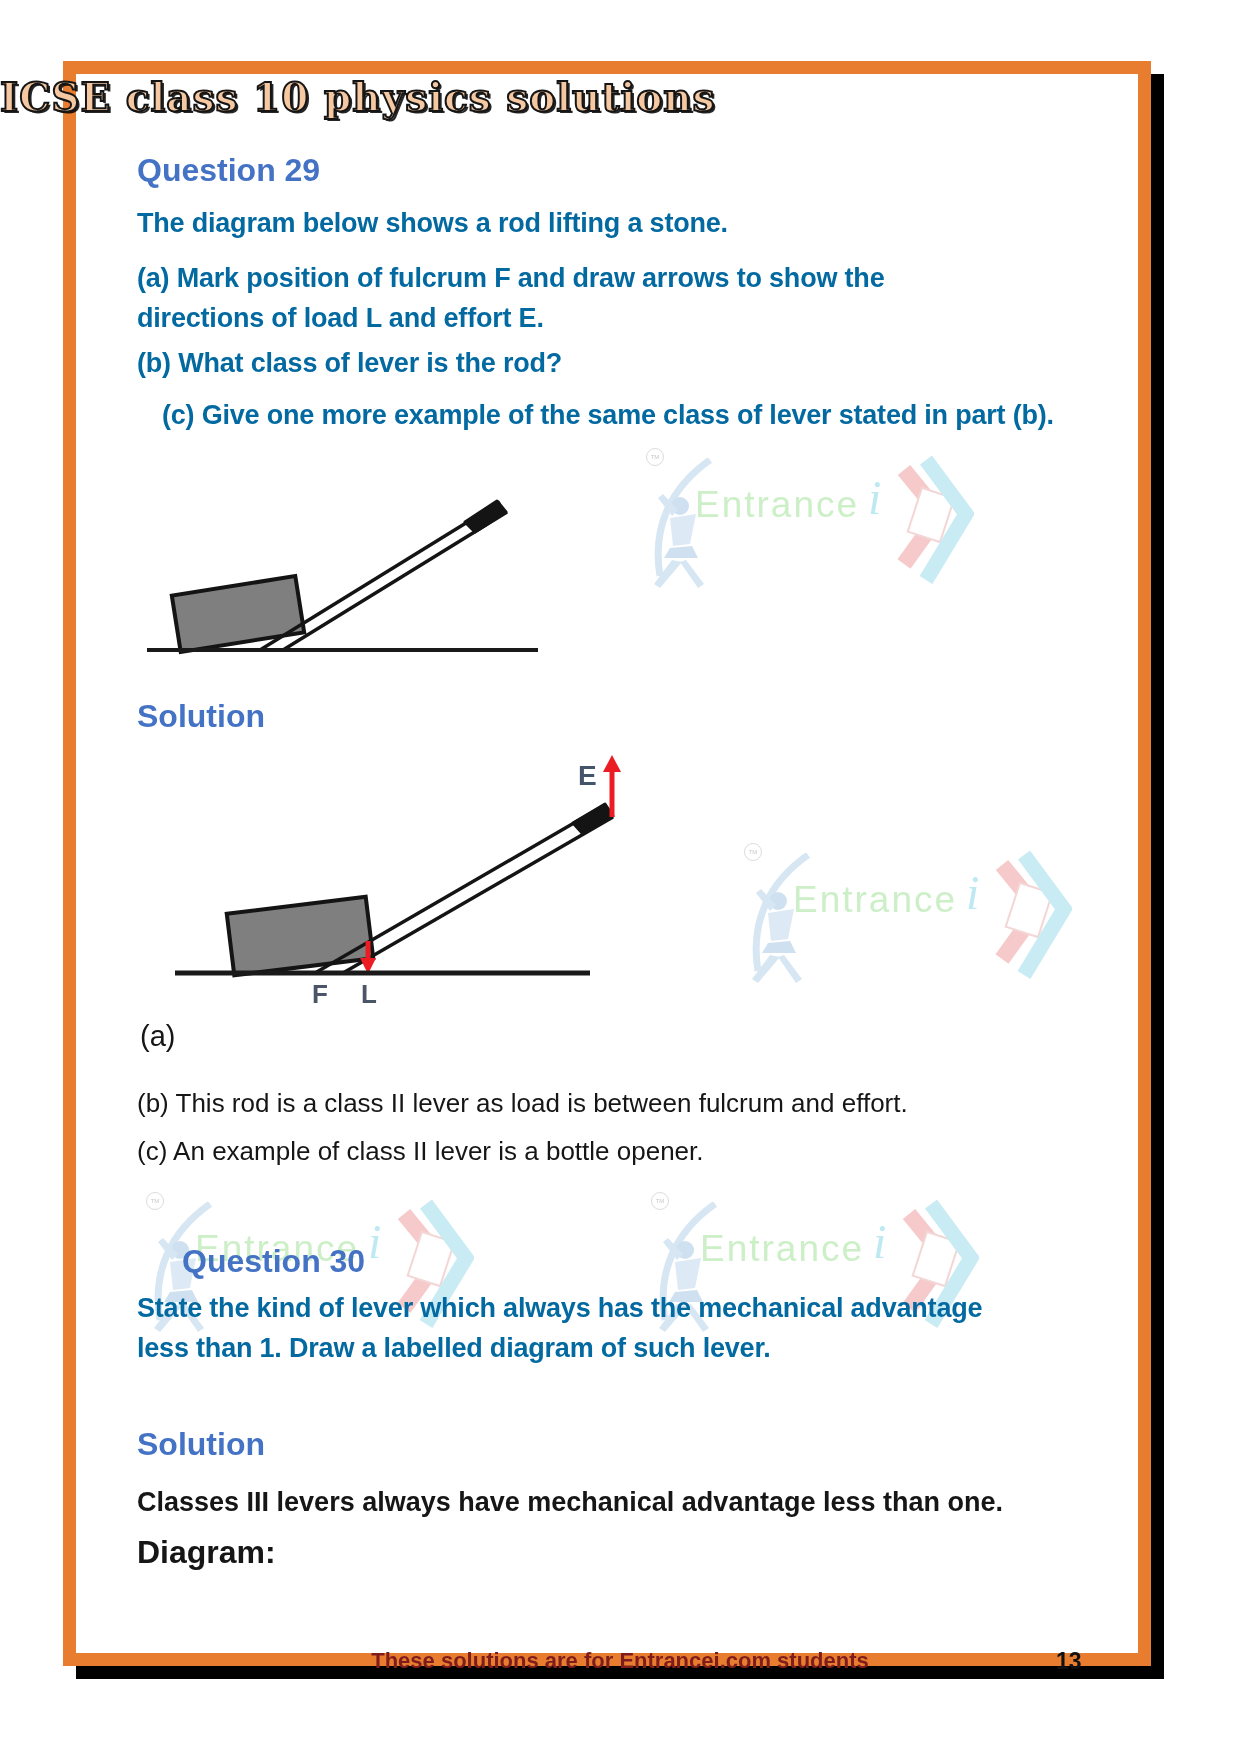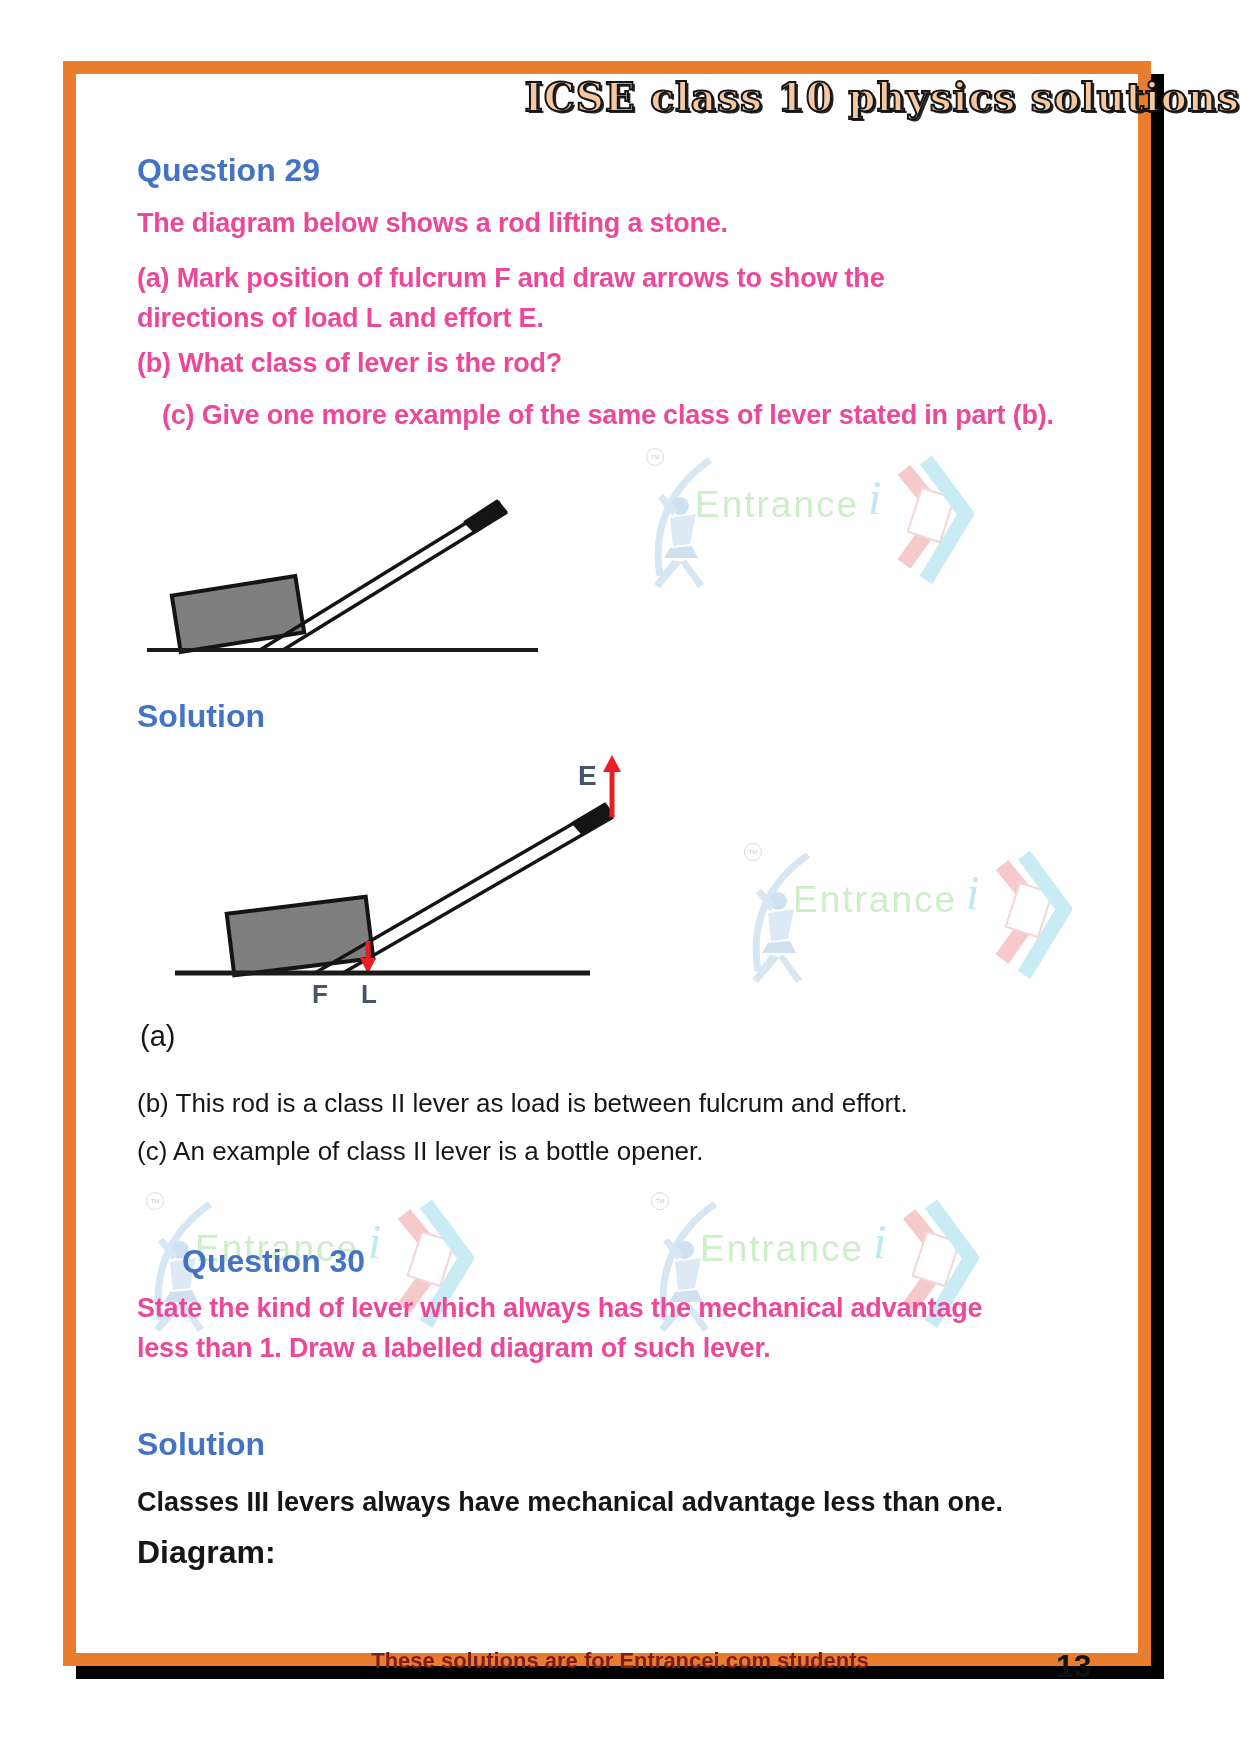--- a/index.html
+++ b/index.html
@@ -2,27 +2,27 @@
 <html><head>
 <meta charset="utf-8">
 <style>
   * { margin:0; padding:0; box-sizing:border-box; }
   body { background:#ffffff; font-family:"Liberation Sans","DejaVu Sans",sans-serif; }
   .page { position:relative; width:1240px; height:1754px; background:#fff; overflow:hidden; }
 
   .frame { position:absolute; left:63px; top:61px; width:1088px; height:1605px;
            border:13px solid #E87D2F; box-shadow:13px 13px 0 #000; background:transparent; z-index:0; }
 
-  .title { position:absolute; left:0; top:74px; width:1240px; text-align:right;
+  .title { position:absolute; left:0; top:74px; width:1240px; text-align:left;
            font-family:"DejaVu Serif","Liberation Serif",serif; font-weight:bold; font-size:39px;
            color:#F5C8A2; -webkit-text-stroke:2px #151515; text-shadow:2.5px 2px 0 rgba(0,0,0,.85);
            letter-spacing:1px; z-index:3; }
 
   .txt { position:absolute; z-index:3; }
-  .blue { color:#ec4899; font-size:27px; line-height:40px; font-weight:600; letter-spacing:-0.2px; }
+  .blue { color:#0369a1; font-size:27px; line-height:40px; font-weight:600; letter-spacing:-0.2px; }
   .qlabel { color:#4472C4; font-size:32px; font-weight:600; }
   .black { color:#161616; font-size:26px; line-height:40px; font-weight:400; }
   .bold { font-weight:bold; }
 
   .pos-q29        { left:137px; top:152px; }
   .pos-q29-intro  { left:137px; top:203px; width:900px; }
   .pos-q29-a      { left:137px; top:258px; width:805px; }
   .pos-q29-b      { left:137px; top:343px; width:900px; }
   .pos-q29-c      { left:137px; top:395px; width:920px;margin-left:25px; }
   .pos-sol29      { left:137px; top:698px; }
@@ -34,21 +34,21 @@
   .pos-sol30      { left:137px; top:1426px; }
   .pos-sol30-text { left:137px; top:1482px; width:1000px; font-size:27px; }
   .pos-diag-head  { left:137px; top:1532px; font-size:32px; }
 
   .diagram { position:absolute; z-index:2; }
   .d1 { left:135px; top:440px; }
   .d2 { left:135px; top:745px; }
 
   .footer-note { position:absolute; left:0; top:1648px; width:1240px; text-align:center;
                  color:#7f1d1d; font-size:22px; font-weight:bold; z-index:3; }
-  .page-number { position:absolute; left:1056px; top:1648px; color:#111; font-size:32px;
+  .page-number { position:absolute; left:1056px; top:1648px; color:#111; font-size:23px;
                  font-weight:bold; z-index:3; }
 
   
   .wm { position:absolute; width:340px; height:150px; z-index:1; }
   .wm-tm { position:absolute; left:6px; top:0; width:18px; height:18px; border:1px solid #dcdcdc;
            border-radius:50%; color:#c9c9c9; font-size:6px; text-align:center; line-height:16px; }
   .wm-fig { position:absolute; left:0; top:10px; }
   .wm-brand { position:absolute; left:55px; top:36px; font-size:37px; color:#CDEFC8;
               letter-spacing:2px; font-weight:400; }
   .wm-i { position:absolute; left:228px; top:22px; font-size:48px; font-style:italic;

